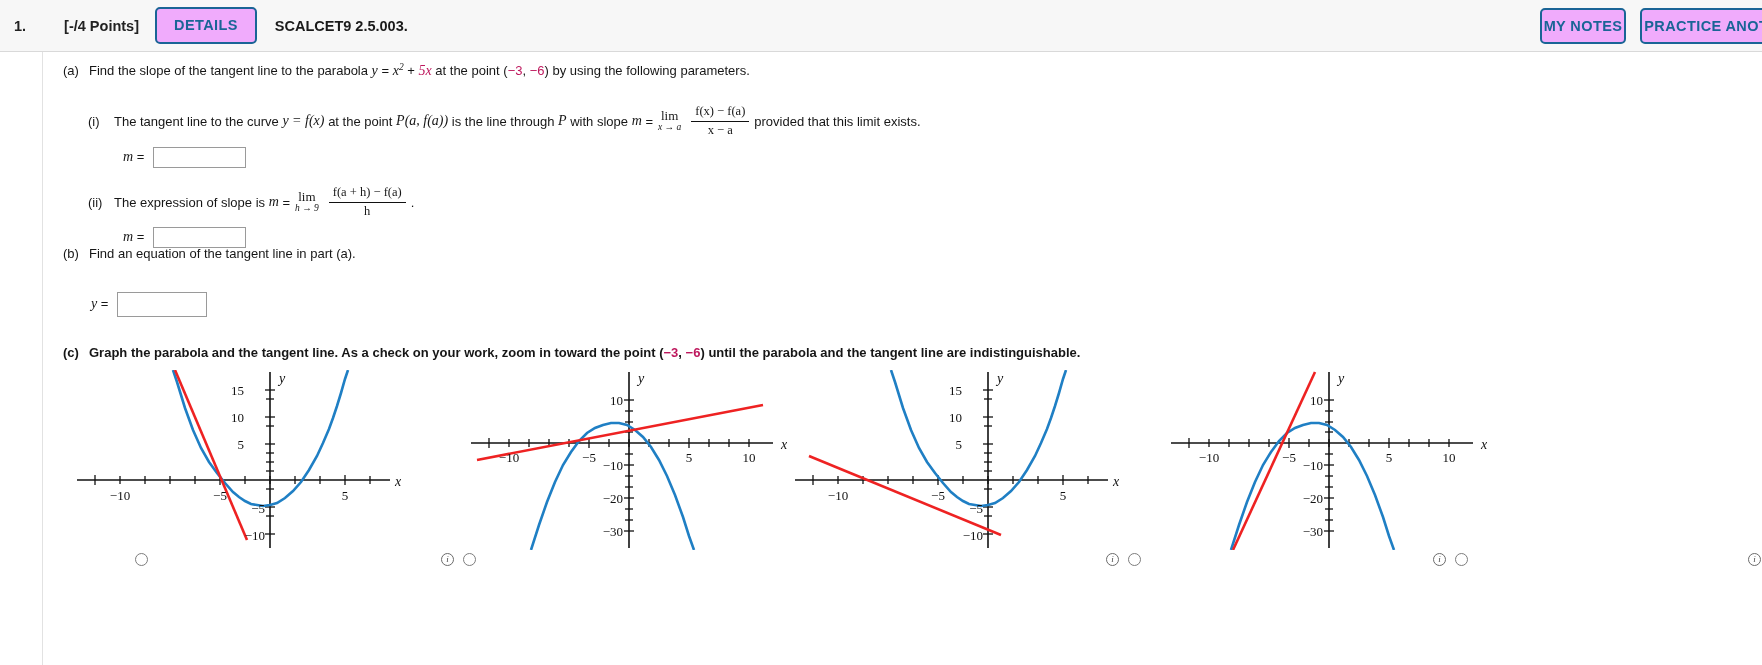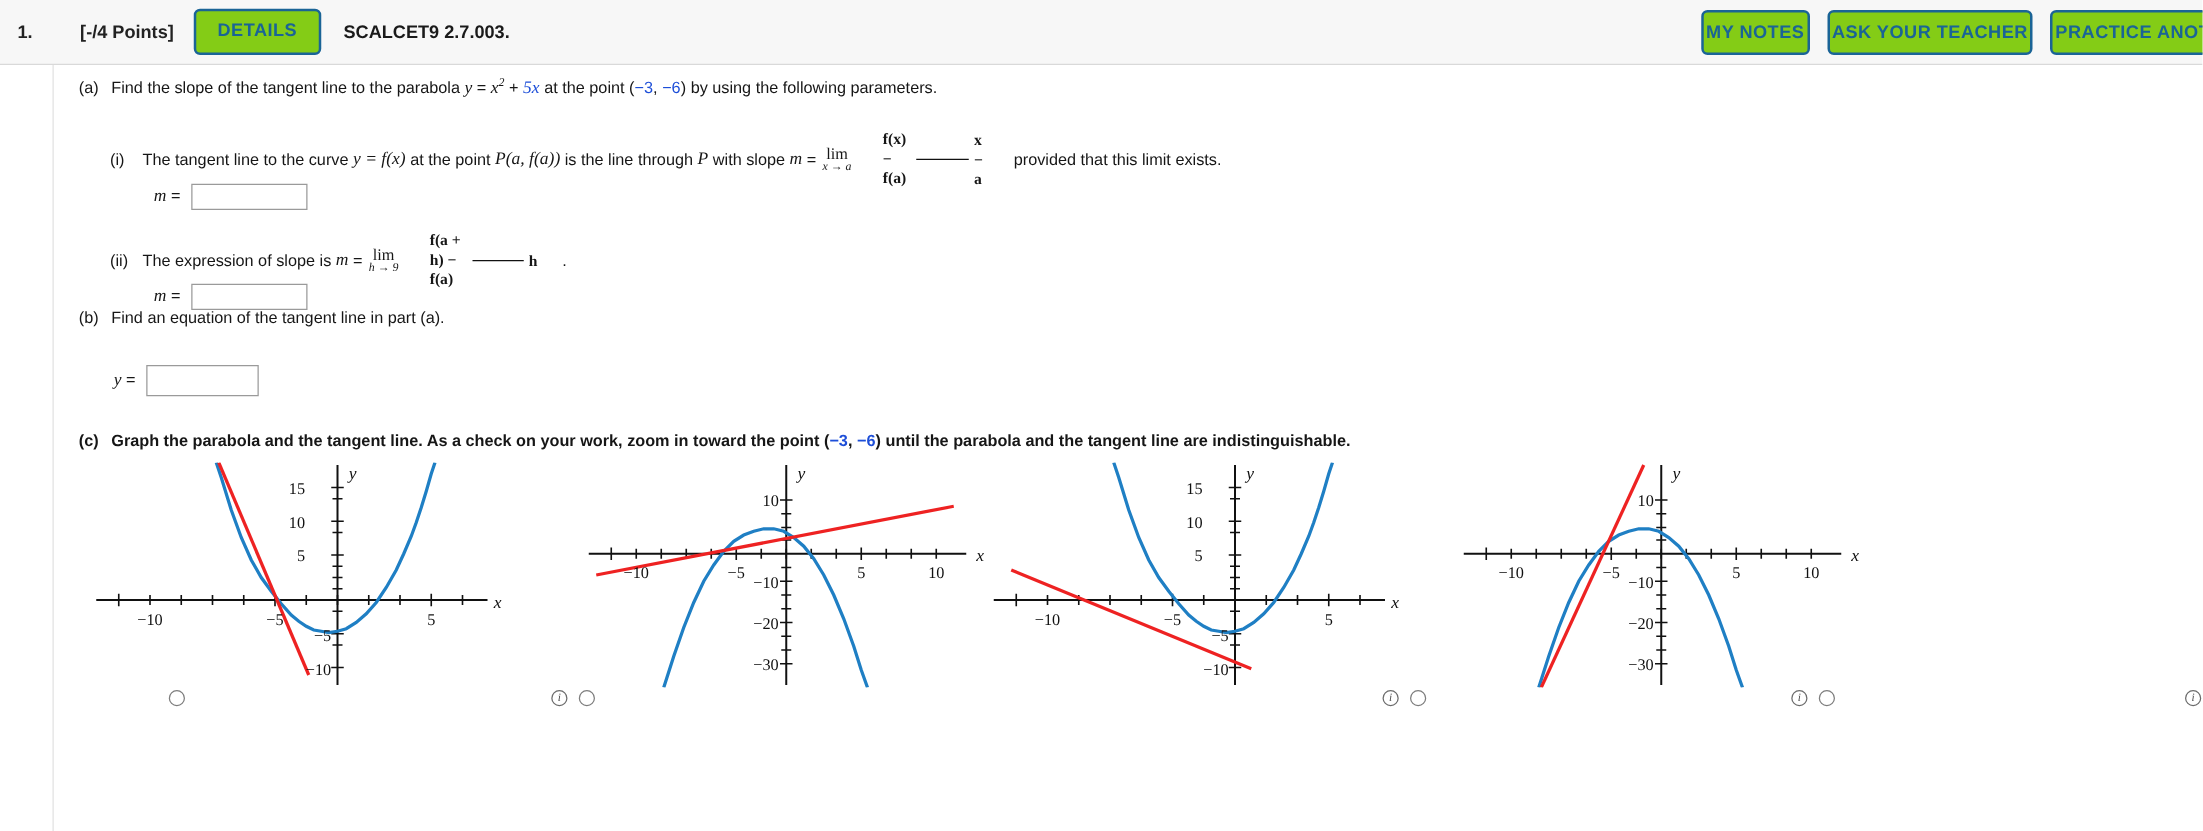--- a/index.html
+++ b/index.html
@@ -26,21 +26,21 @@
     font-size: 14.5px; font-weight: bold; color: #222;
     margin-right: 6px; white-space: nowrap;
   }
   .q-points {
     font-size: 14.5px; font-weight: bold; color: #222;
     margin-right: 16px; white-space: nowrap; margin-left: 32px;
   }
   .btn-outline {
     border: 2px solid #1a6496;
     border-radius: 5px;
-    background: #84cc16;
+    background: #f0abfc;
     color: #1a6496;
     font-size: 14.5px;
     font-weight: bold;
     letter-spacing: .4px;
     padding: 9px 17px;
     white-space: nowrap;
     cursor: pointer;
     line-height: 1;
   }
   .q-code {
@@ -58,33 +58,33 @@
   .body-area {
     position: relative;
     padding: 0;
     border-left: 1px solid #e2e2e2;
     margin-left: 42px;
     height: 613px;
   }
   .row { position: absolute; font-size: 13px; color: #161616; }
   .part-lbl { display:inline-block; width: 26px; }
   i.v { font-style: italic; font-family: "Liberation Serif", serif; font-size: 14px; }
-  .red { color: #1d4ed8; }
+  .red { color: #be185d; }
   .sup { font-size: 9.5px; vertical-align: super; font-style: italic;
          font-family: "Liberation Serif", serif; }
 
   
   .mathline { display: inline-flex; align-items: center; vertical-align: middle; }
   .limwrap { display: inline-flex; flex-direction: column; align-items: center;
              margin: 0 5px; line-height: 1; }
   .limtop { font-size: 13px; font-family: "Liberation Serif", serif; }
   .limbot { font-size: 9.5px; font-family: "Liberation Serif", serif;
             font-style: italic; margin-top: 1px; }
-  .frac { display: inline-flex; flex-direction: row; align-items: center;
-          margin: 0 16px; line-height: 1.25; vertical-align: middle; font-weight: bold; }
+  .frac { display: inline-flex; flex-direction: column; align-items: center;
+          margin: 0 5px; line-height: 1.25; vertical-align: middle; }
   .frac .num { padding: 0 4px 1px 4px; font-size: 12.5px;
                font-family: "Liberation Serif", serif; }
   .frac .bar { height: 1px; background: #111; width: 100%; }
   .frac .den { padding: 1px 4px 0 4px; font-size: 12.5px;
                font-family: "Liberation Serif", serif; }
 
   .answer-box {
     width: 93px; height: 21px;
     border: 1px solid #9a9a9a;
     background: #fff;
@@ -111,25 +111,24 @@
 </style>
 </head>
 <body>
 
 <div class="page">
 
   <div class="header">
     <span class="q-num">1.</span>
     <span class="q-points">[-/4 Points]</span>
     <button class="btn-outline">DETAILS</button>
-    <span class="q-code">SCALCET9 2.7.003.</span>
+    <span class="q-code">SCALCET9 2.5.003.</span>
 
     <div class="header-right">
       <button class="btn-outline">MY NOTES</button>
-      <button class="btn-outline">ASK YOUR TEACHER</button>
       <button class="btn-outline btn-clipped">PRACTICE ANOTHER</button>
     </div>
   </div>
 
   <div class="body-area">
 
     <div class="row" style="left:20px; top:10px;">
       <span class="part-lbl">(a)</span><span>Find the slope of the tangent line to the parabola</span>
       <span>
         <i class="v">y</i>

